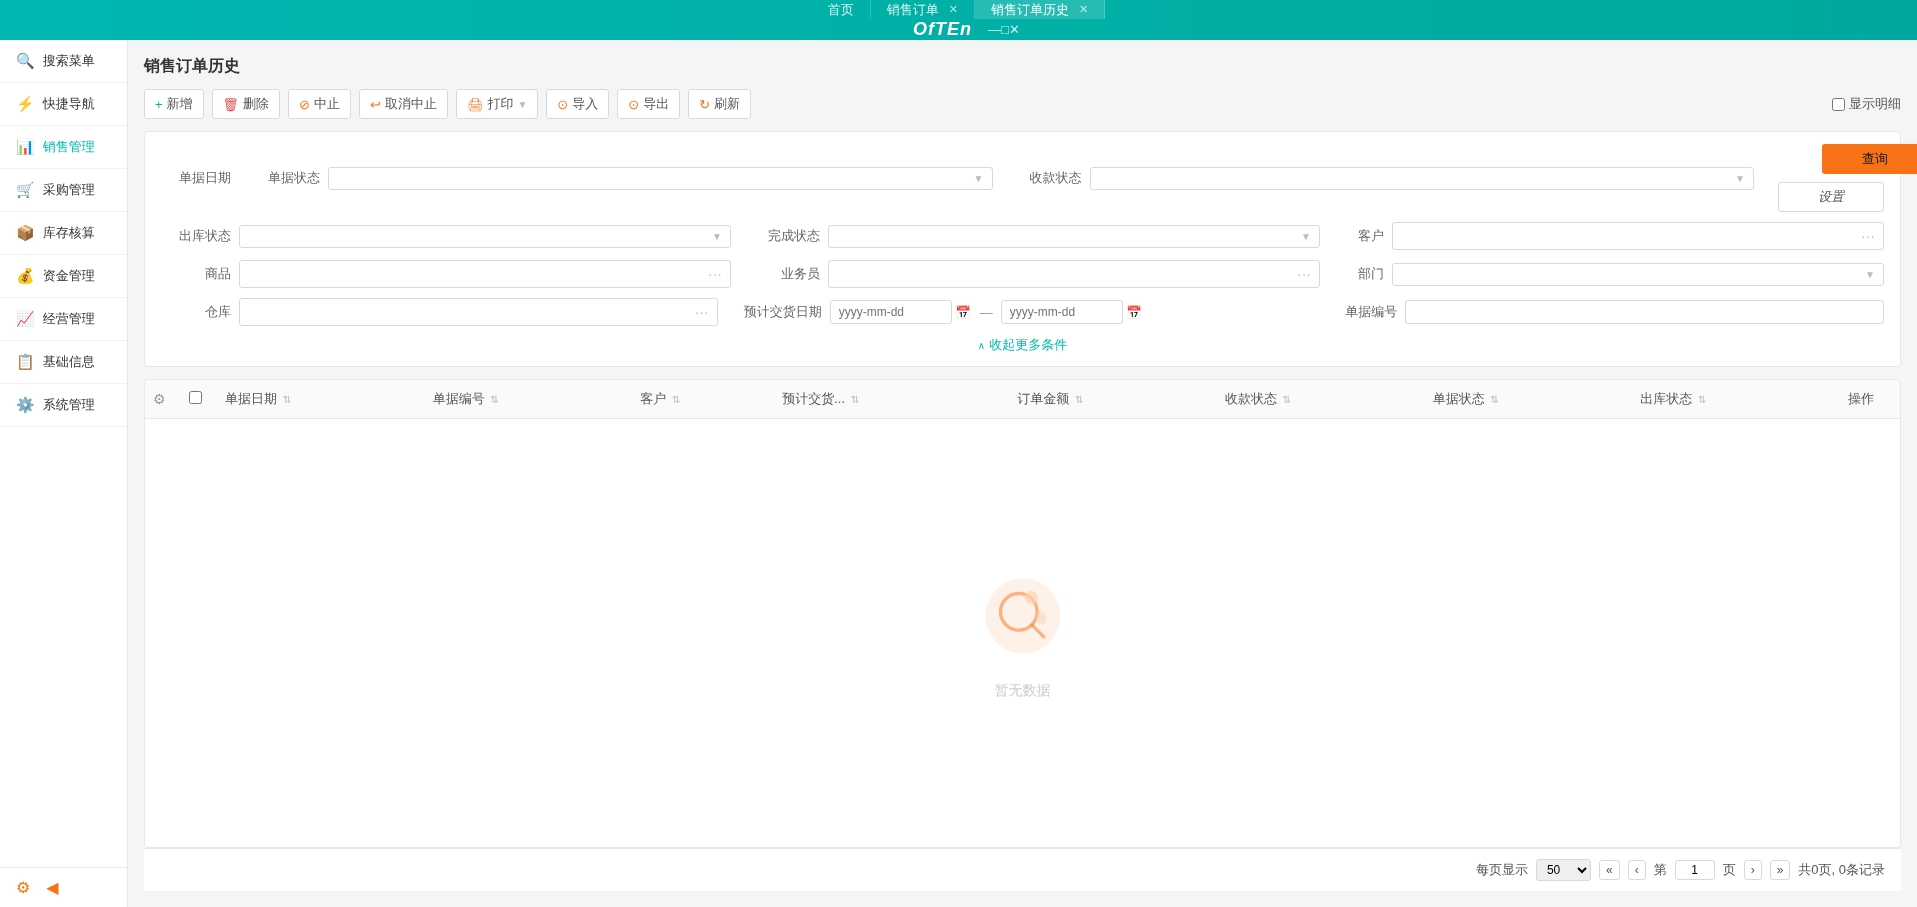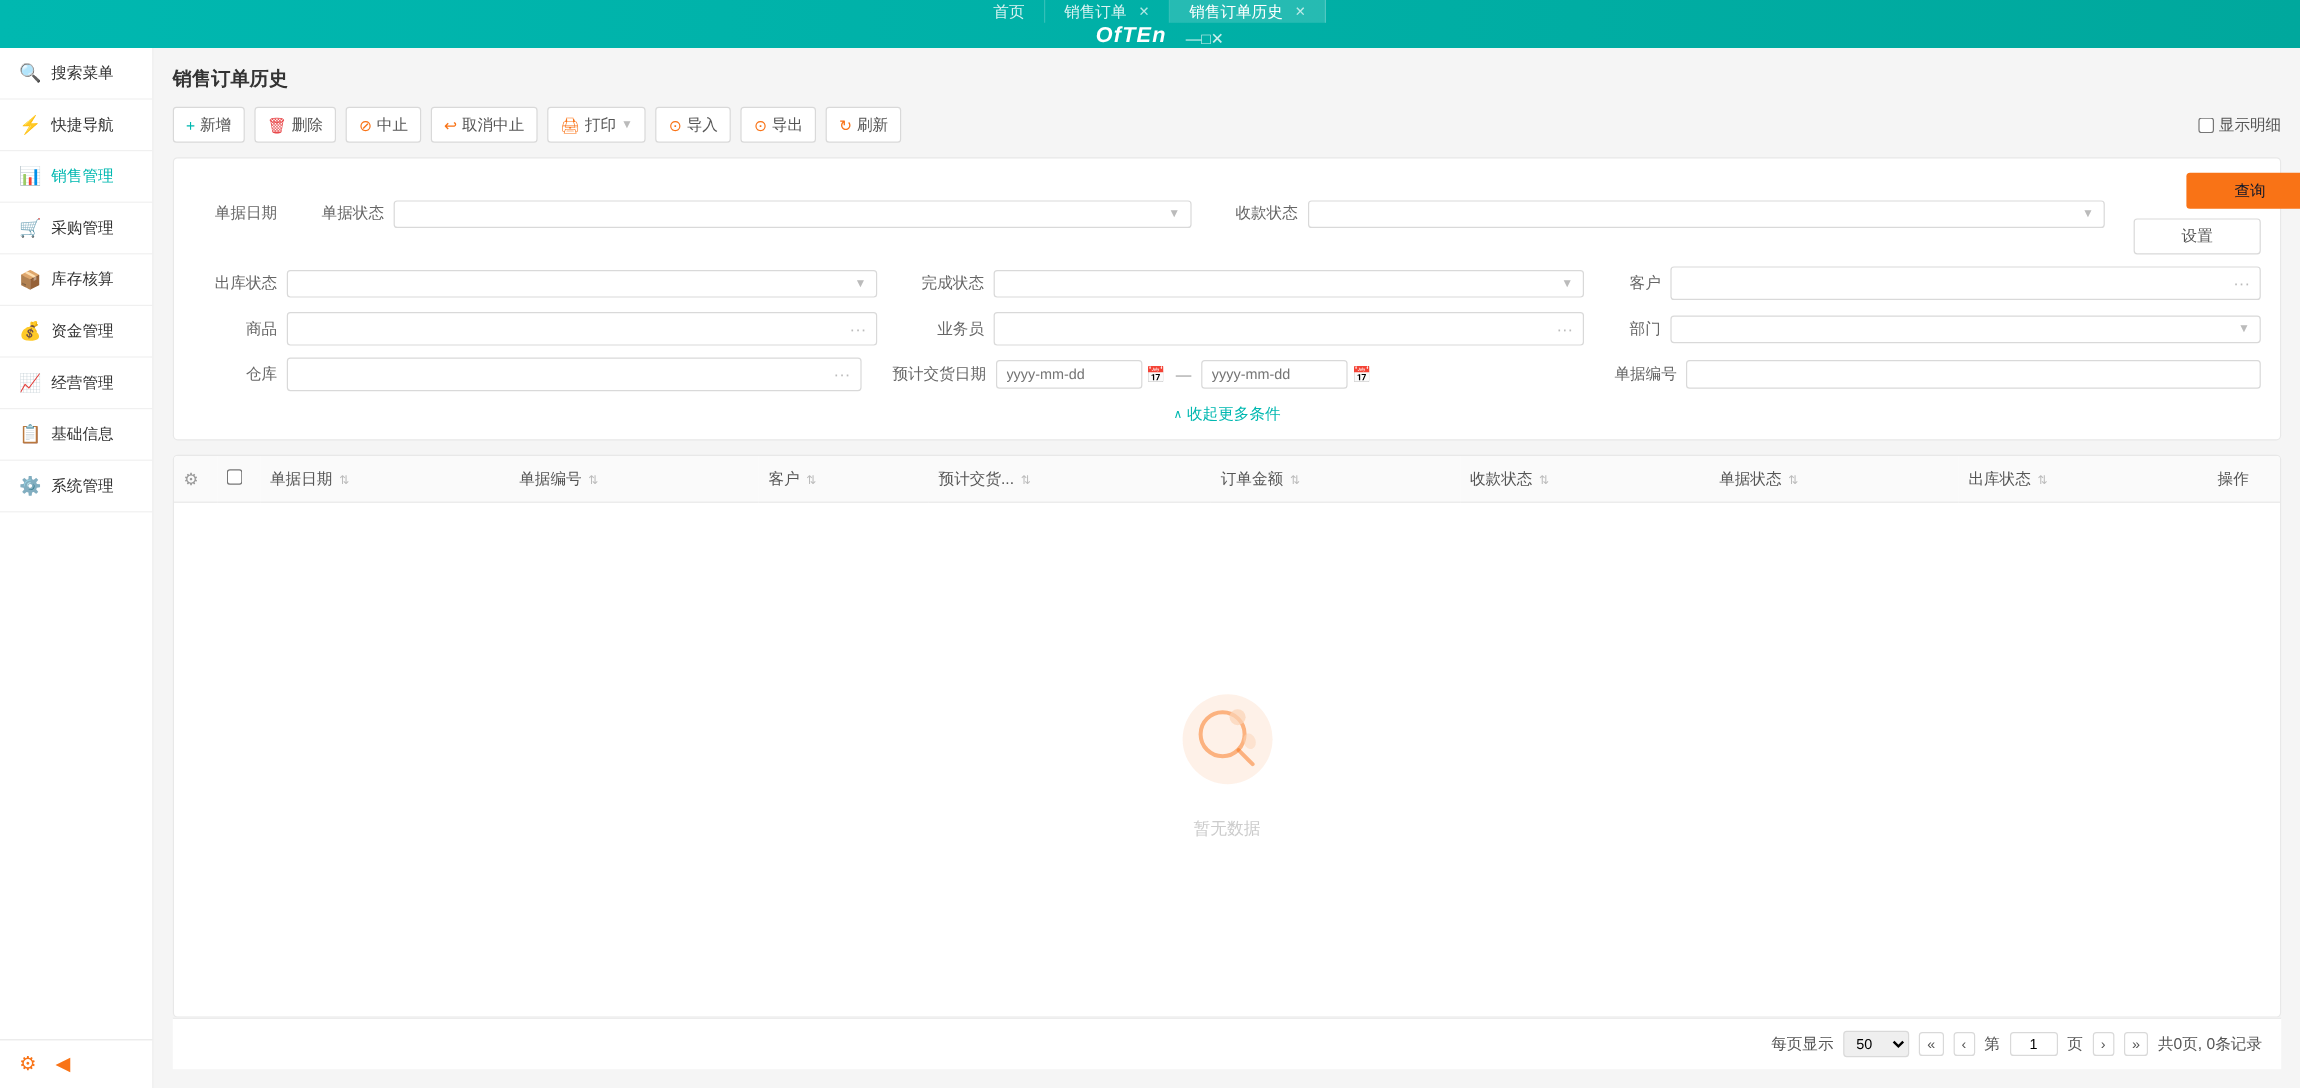--- a/index.html
+++ b/index.html
@@ -39,21 +39,21 @@
       color: white;
     }
     .top-tab .close-x {
       font-size: 11px;
       color: rgba(255,255,255,0.7);
       cursor: pointer;
       margin-left: 4px;
     }
     .top-bar-right {
       display: flex;
-      align-items: flex-end;
+      align-items: center;
       padding: 0 12px;
       gap: 0;
       color: rgba(255,255,255,0.8);
     }
     .brand-text {
       font-size: 18px;
       font-weight: bold;
       color: white;
       letter-spacing: 1px;
       padding: 0 16px;
@@ -355,20 +355,21 @@
     .set-btn {
       background: white;
       color: #555;
       border: 1px solid #d9d9d9;
       border-radius: 3px;
       padding: 5px 18px;
       cursor: pointer;
       font-size: 13px;
       display: block;
       width: 100%;
+      font-style: italic;
     }
     .action-col { width: 60px; }
   </style>
 </head>
 <body>
 
 <div class="top-bar">
   <div class="top-bar-tabs">
     <div class="top-tab">
       <span>首页</span>

